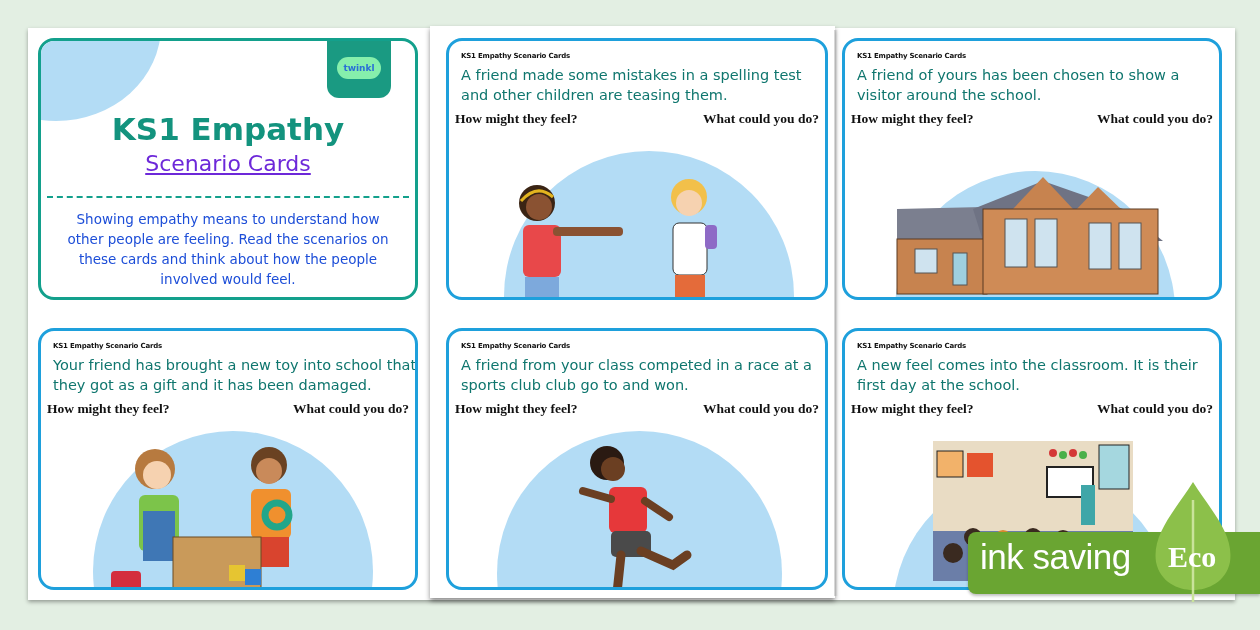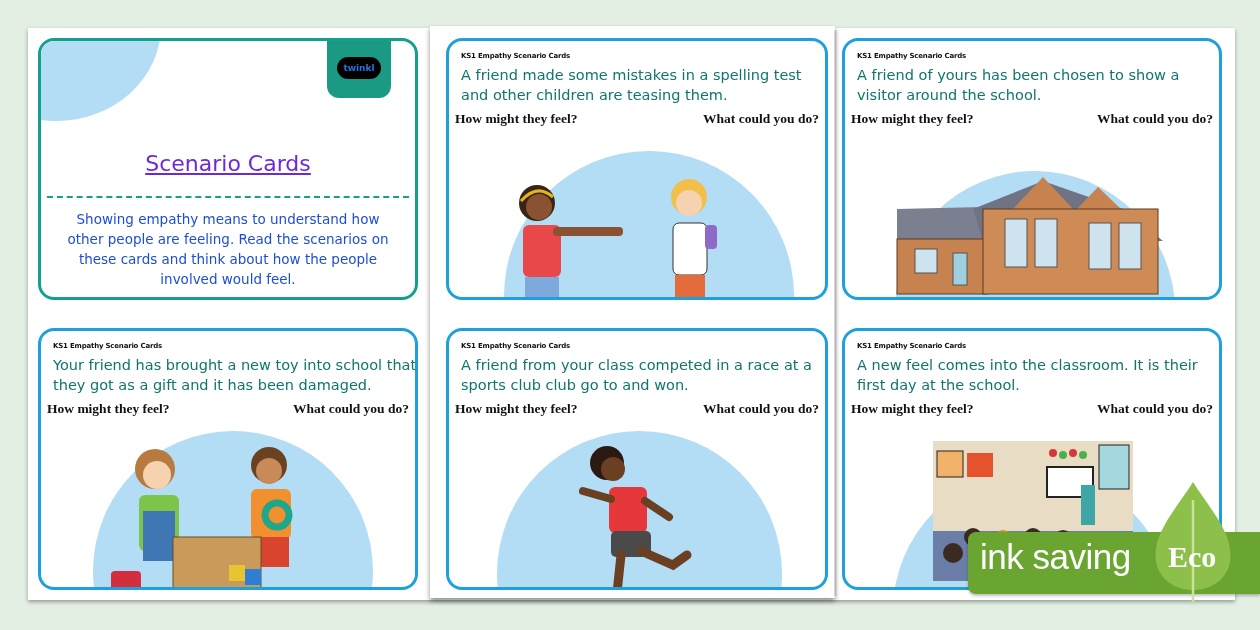--- a/index.html
+++ b/index.html
@@ -49,21 +49,21 @@
   .title-card .corner-blob {
     position:absolute; left:-90px; top:-110px; width:210px; height:190px;
     border-radius:50%; background:#b3dcf5;
   }
   .logo-tab {
     position:absolute; right:24px; top:-3px; width:64px; height:60px;
     background:#1a9a82; border-radius:0 0 12px 12px;
     display:flex; align-items:center; justify-content:center;
   }
   .logo-cloud {
-    width:44px; height:22px; background:#000000; border-radius:12px;
+    width:44px; height:22px; background:#86efac; border-radius:12px;
     display:flex; align-items:center; justify-content:center;
     font-size:9px; font-weight:bold; color:#2a6fd6;
   }
   .title-main {
     position:absolute; left:0; right:0; top:70px; text-align:center;
     font-size:31px; font-weight:bold; color:#13937e;
   }
   .title-sub {
     position:absolute; left:0; right:0; top:110px; text-align:center;
     font-size:22px; color:#6d28d9;text-decoration:underline;
@@ -102,20 +102,21 @@
 
 <div class="sheet"></div>
 <div class="mid-page"></div>
 <div class="sheet-right-edge"></div>
 
 <div class="card title-card" style="left:38px;top:38px;width:380px;height:262px;">
   <div class="corner-blob"></div>
   <div class="logo-tab">
     <div class="logo-cloud">twinkl</div>
   </div>
+  <div class="title-main">KS1 Empathy</div>
   <div class="title-sub">Scenario Cards</div>
   <div class="dash-line"></div>
   <div class="intro">Showing empathy means to understand how other people are feeling. Read the scenarios on these cards and think about how the people involved would feel.</div>
 </div>
 
 <div class="card" style="left:446px;top:38px;width:382px;height:262px;">
   <div class="tagline">KS1 Empathy Scenario Cards</div>
   <div class="scenario">A friend made some mistakes in a spelling test and other children are teasing them.</div>
   <div class="q-row">
     <span>How might they feel?</span>

